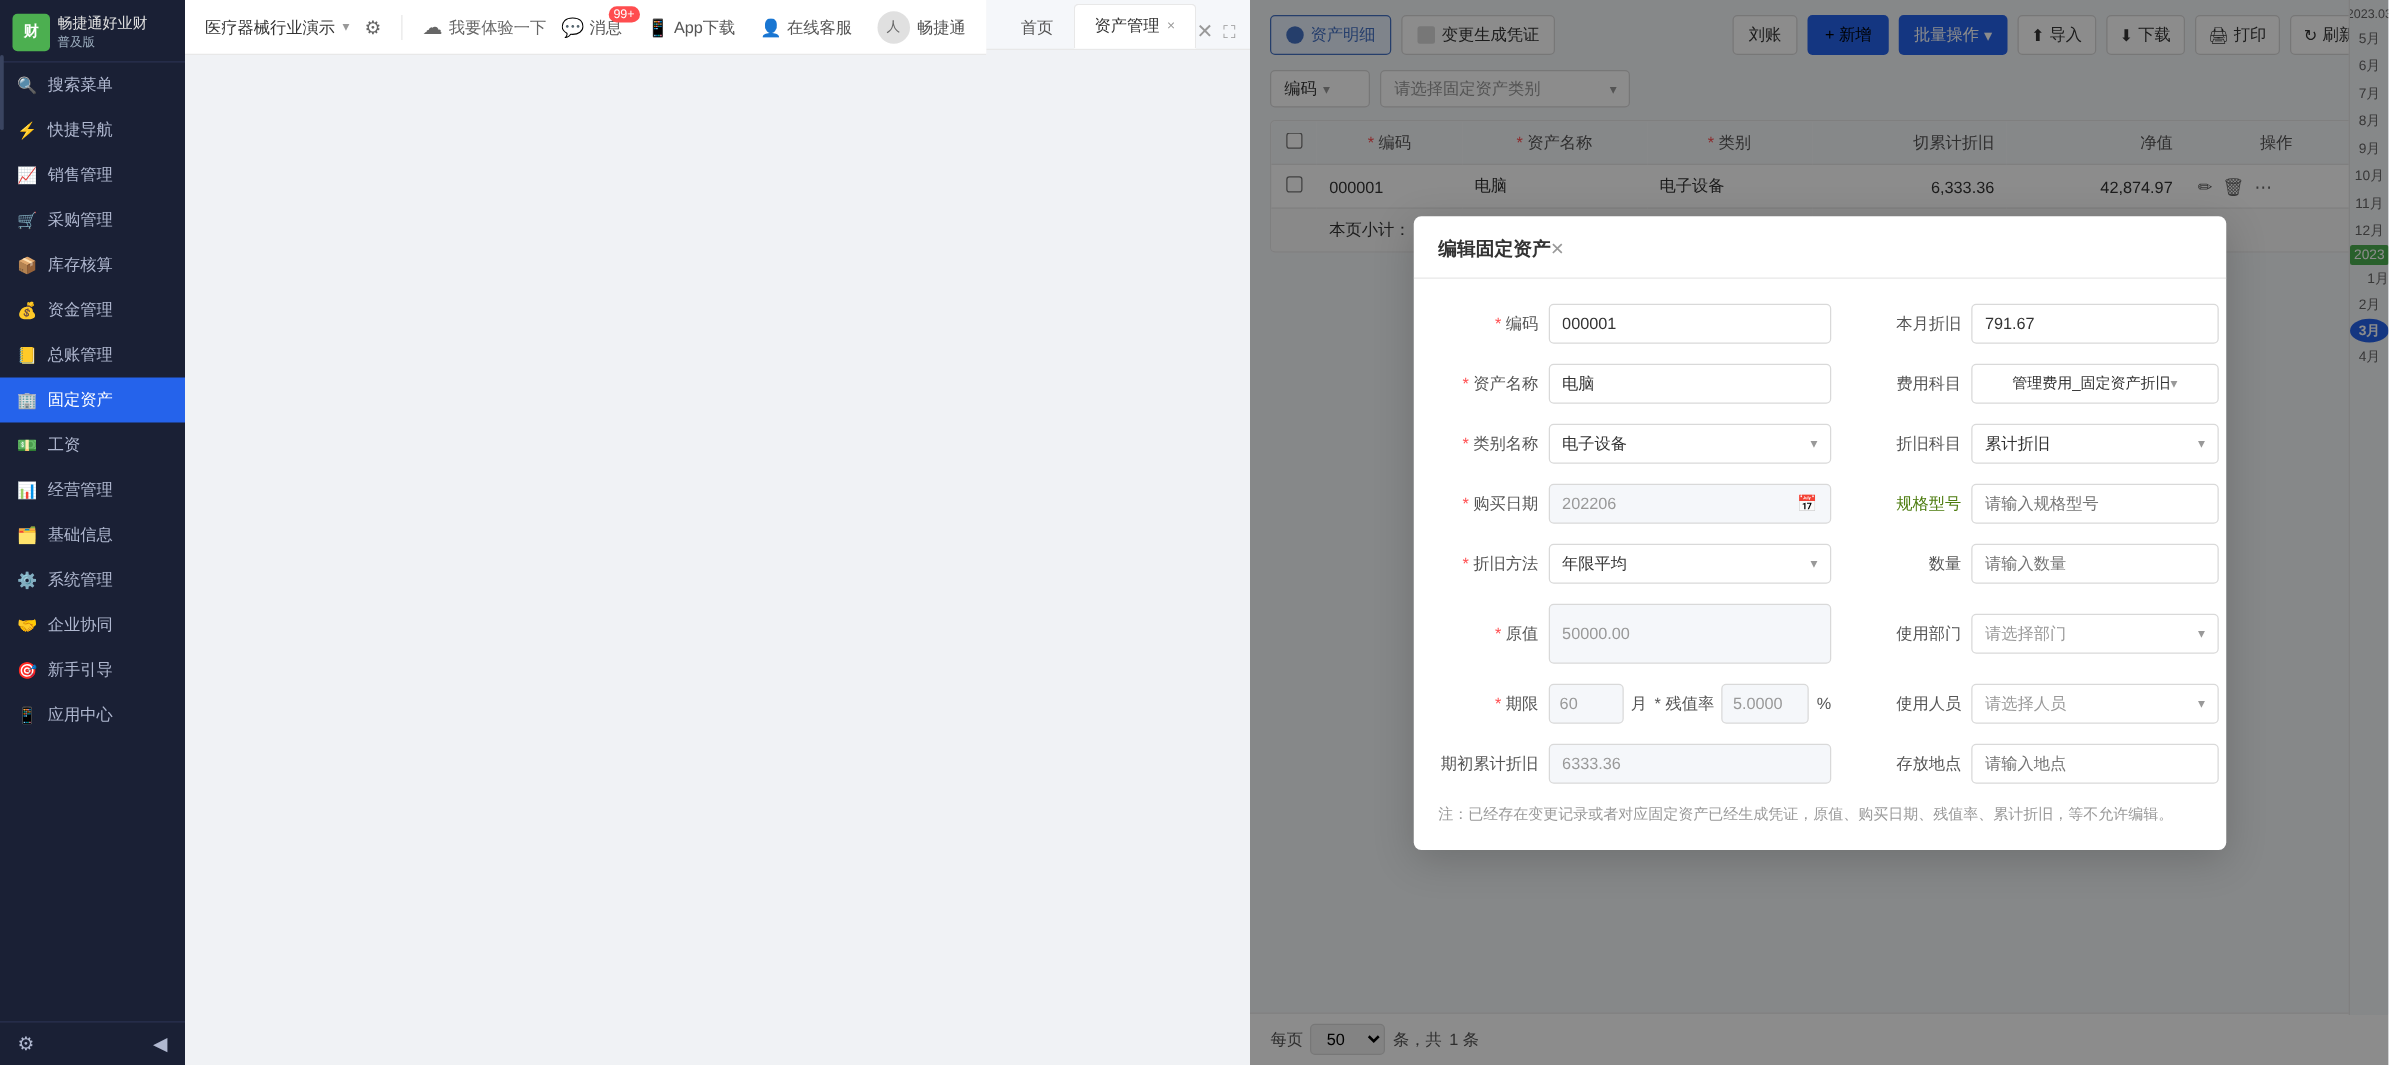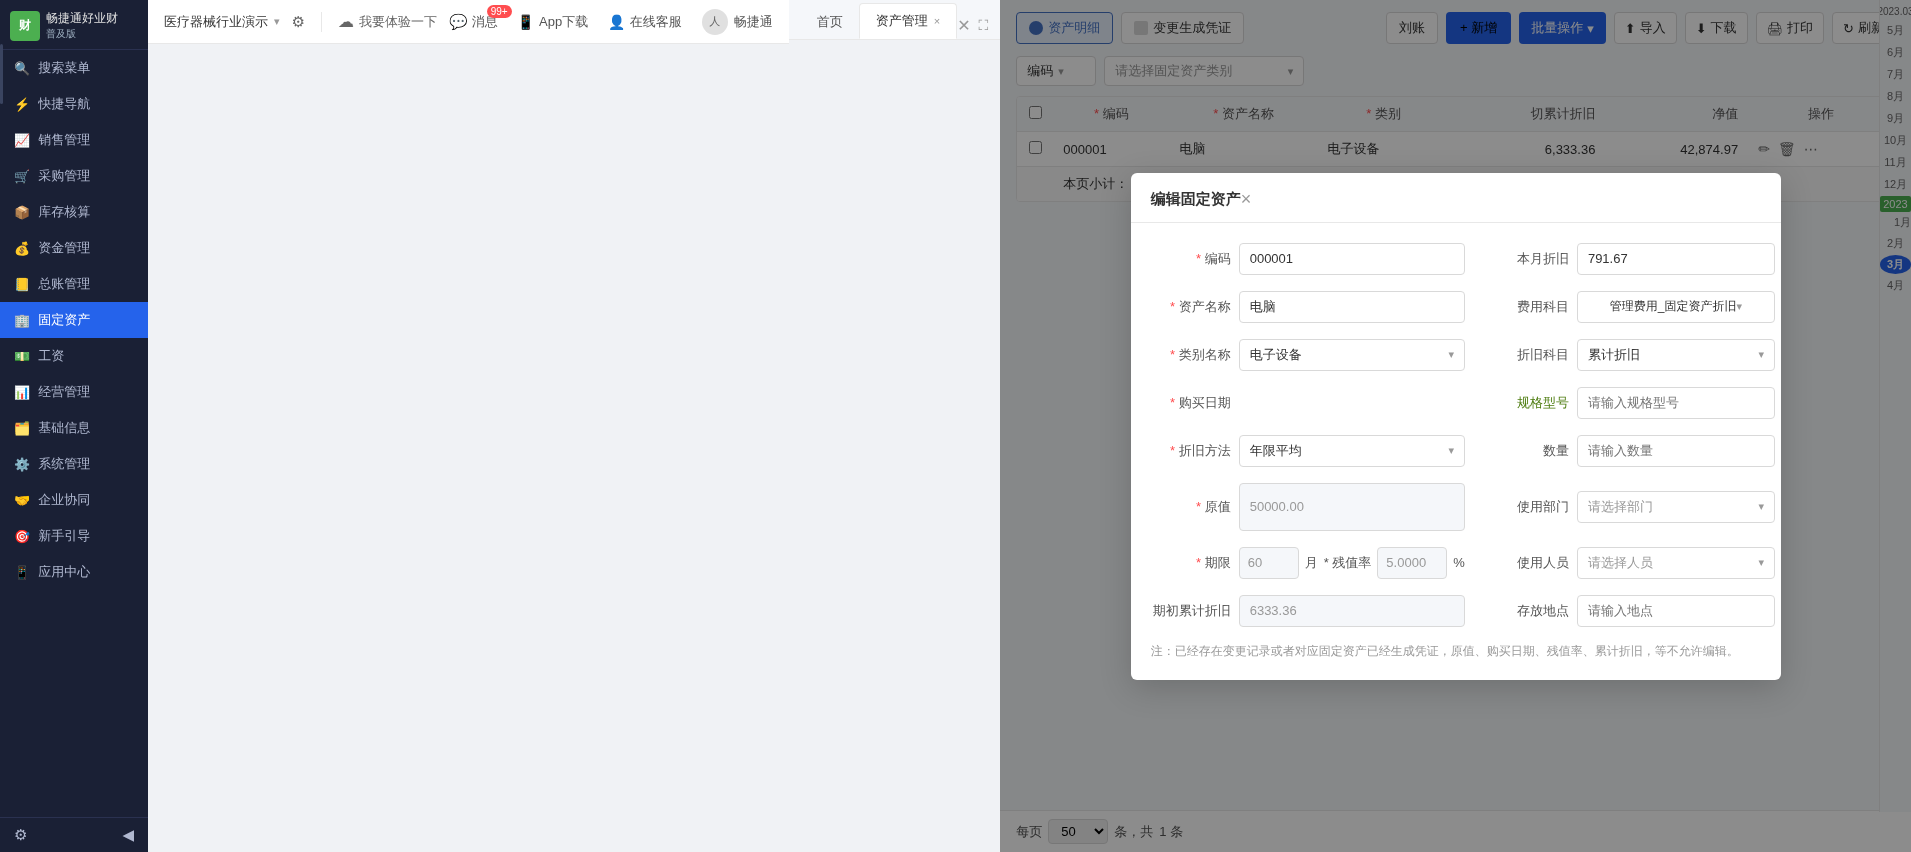--- a/index.html
+++ b/index.html
@@ -375,20 +375,24 @@
                   <span>累计折旧</span>
                   <span style="color:#999;font-size:11px;">▾</span>
                 </div>
               </div>
 
               <div class="form-field">
                 <label class="form-label">
                   <span style="color:#ff4d4f;">*</span>
                   <span>购买日期</span>
                 </label>
+                <div style="flex:1;height:32px;border:1px solid #d9d9d9;border-radius:4px;padding:0 10px;font-size:13px;background:#f5f7fa;display:flex;align-items:center;justify-content:space-between;">
+                  <span style="color:#999;">202206</span>
+                  <span style="color:#999;font-size:13px;">📅</span>
+                </div>
               </div>
 
               <div class="form-field">
                 <label class="form-label" style="width:80px;text-align:right;color:#4d7c0f;font-size:13px;">
                   <span>规格型号</span>
                 </label>
                 <input type="text" class="form-input" placeholder="请输入规格型号" style="flex: 1 1 0%; height: 32px; border: 1px solid rgb(217, 217, 217); border-radius: 4px; padding: 0px 10px; font-size: 13px; color: rgb(153, 153, 153);">
               </div>
 
               <div class="form-field">

